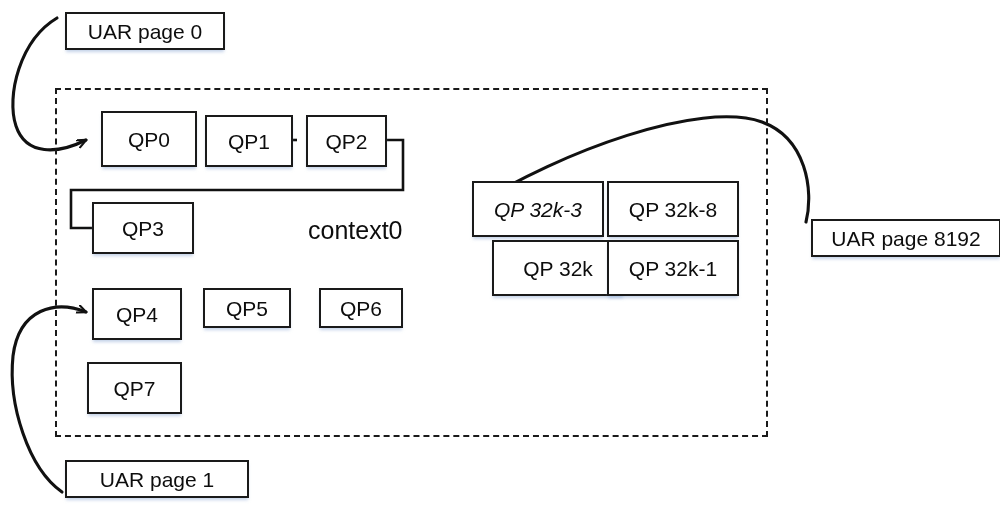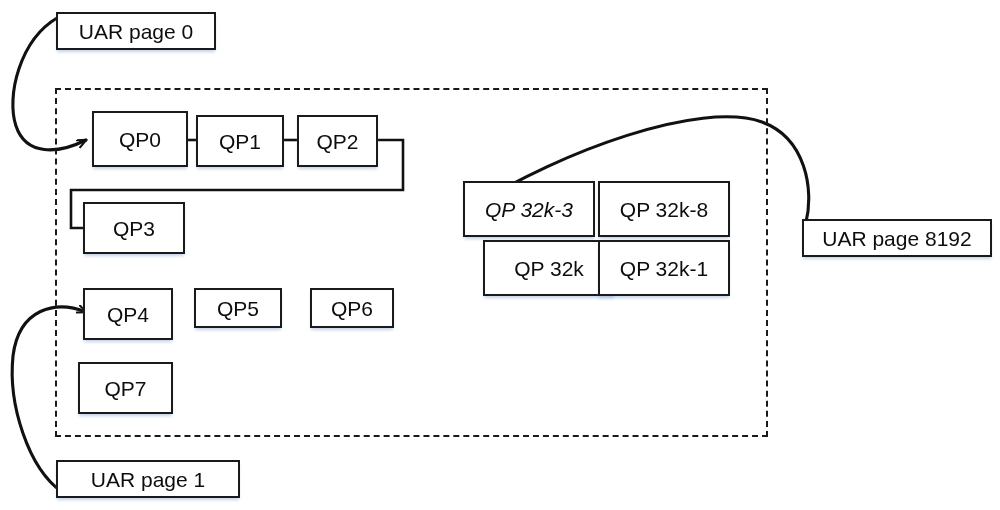--- a/index.html
+++ b/index.html
@@ -29,20 +29,21 @@
     position: absolute;
     box-sizing: border-box;
     background: #ffffff;
     border: 2px solid #1a1a1a;
     display: flex;
     align-items: center;
     justify-content: center;
     color: #0d0d0d;
     box-shadow: 0 3px 3px -1px rgba(150, 175, 215, 0.55);
     z-index: 3;
+    margin-left: 9px;
   }
   .node-label {
     white-space: nowrap;
     line-height: 1;
   }
   .qp-node { font-size: 21px; align-items: center; }
   .qp32-node { font-size: 21px; }
   .uar-node { font-size: 21px; }
   .context-label {
     position: absolute;
@@ -79,20 +80,21 @@
 
     <path d="M378,140 L403,140 L403,190 L71,190 L71,228 L92,228" fill="none" stroke="#111111" stroke-width="2.6" stroke-linejoin="miter" stroke-linecap="butt"></path>
 
     <path d="M57,18 C20,40 6,96 16,126 C26,156 58,154 86,140" fill="none" stroke="#111111" stroke-width="3.1" stroke-linecap="round" marker-end="url(#arrowhead)"></path>
 
     <path d="M62,492 C28,468 8,404 13,356 C19,308 56,300 86,312" fill="none" stroke="#111111" stroke-width="3.1" stroke-linecap="round" marker-end="url(#arrowhead)"></path>
 
     <path d="M806,222 C814,190 806,138 762,122 C700,100 560,152 476,205" fill="none" stroke="#111111" stroke-width="3.1" stroke-linecap="round" marker-end="url(#arrowhead)"></path>
   </svg>
 
+  <div class="context-label" id="context-label" style="left:308px; top:216px;">context0</div>
 
   <div id="uar-layer">
       <div class="node uar-node" style="left: 56px; top: 12px; width: 160px; height: 38px;">
         <span class="node-label">UAR page 0</span>
       </div>
       <div class="node uar-node" style="left: 56px; top: 460px; width: 184px; height: 38px;">
         <span class="node-label">UAR page 1</span>
       </div>
       <div class="node uar-node" style="left: 802px; top: 219px; width: 190px; height: 38px;">
         <span class="node-label">UAR page 8192</span>

